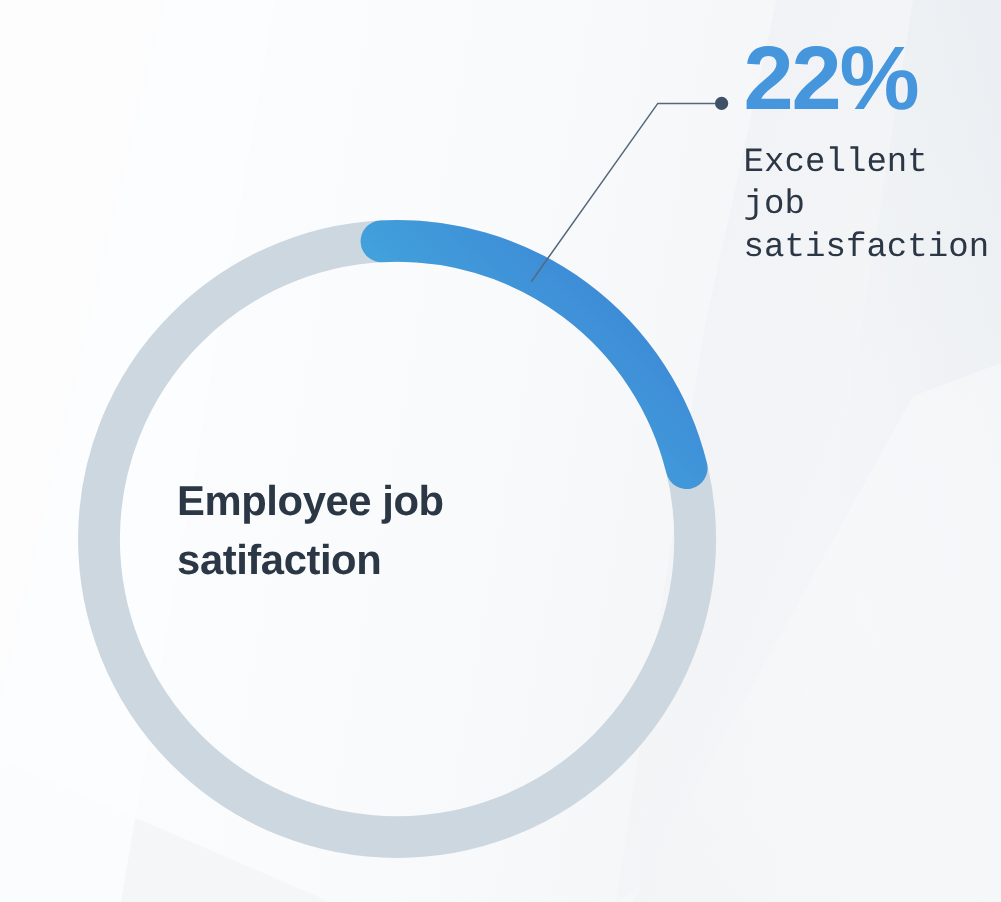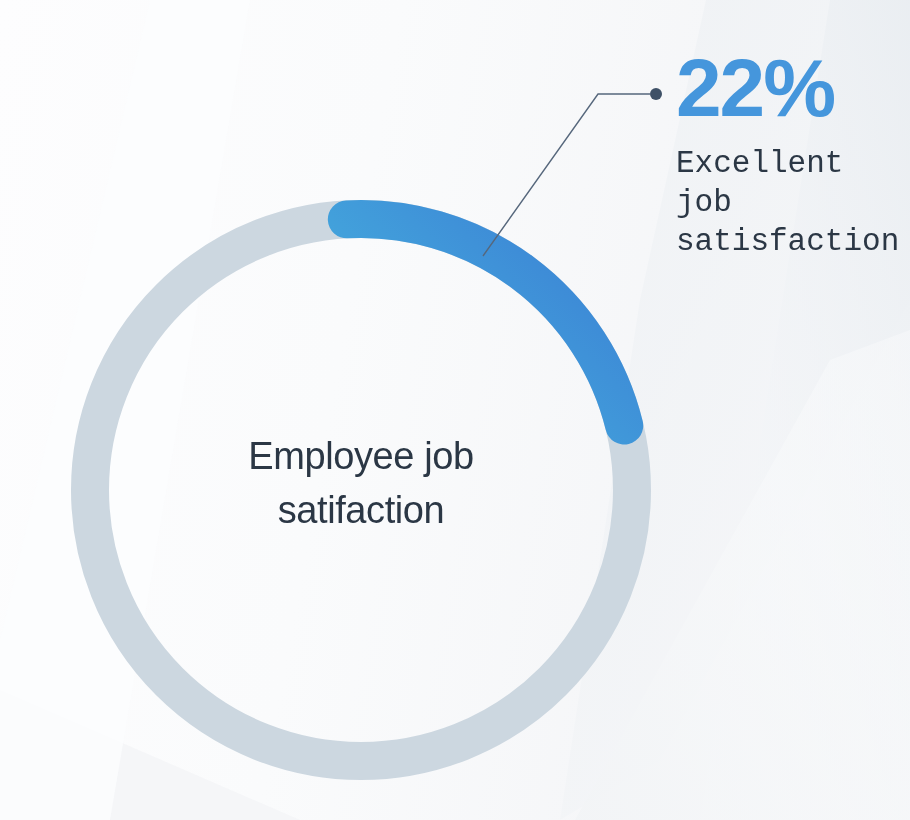--- a/index.html
+++ b/index.html
@@ -36,35 +36,35 @@
     left: 0; top: 0;
     width: 910px; height: 820px;
   }
 
   
   #center-label {
     position: absolute;
     left: 161px;
     top: 430px;
     width: 400px;
-    text-align: center;
+    text-align: left;
     font-family: "Liberation Sans", sans-serif;
-    font-weight: normal;
+    font-weight: bold;
     font-size: 38px;
     line-height: 1.42;
     letter-spacing: -0.4px;
     color: #2b3745;
     white-space: pre-line;
   }
 
   
   #callout {
     position: absolute;
     left: 676px;
-    top: 48px;
+    top: 32px;
     width: 225px;
   }
   #callout-value {
     font-family: "Liberation Sans", sans-serif;
     font-weight: bold;
     font-size: 82px;
     line-height: 0.98;
     letter-spacing: -2px;
     color: #4596dc;
     margin: 0;

